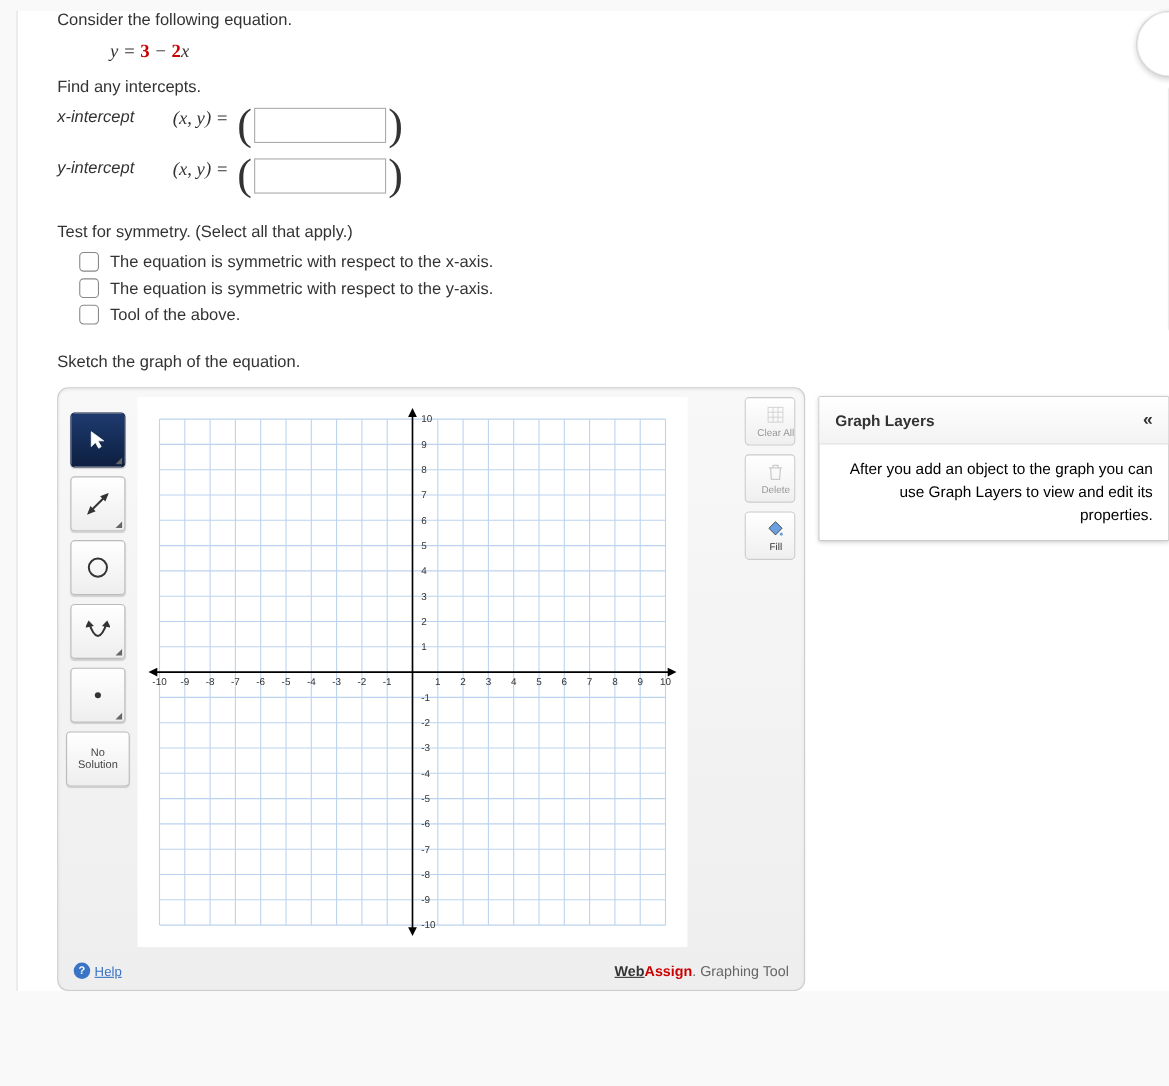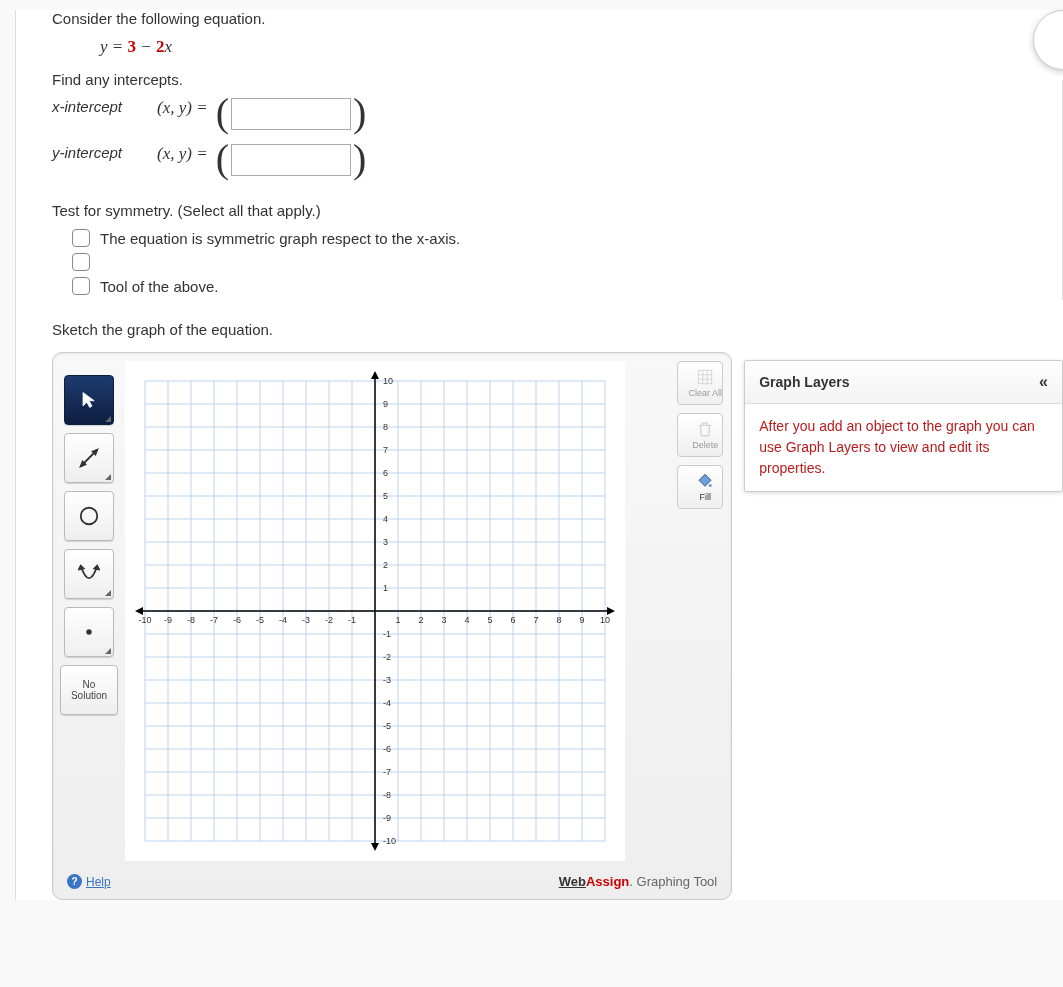--- a/index.html
+++ b/index.html
@@ -127,21 +127,21 @@
     font-size: 14px;
   }
   .layers-header {
     padding: 12px 14px;
     border-bottom: 1px solid #ddd;
     background: linear-gradient(#fff,#f3f3f3);
     display: flex; justify-content: space-between; align-items: center;
     font-weight: bold;
   }
   .collapse-icn { font-weight: bold; cursor: pointer; font-size: 16px; color: #333; }
-  .layers-body { padding: 12px 14px; color: #b91c1c; line-height: 1.5; }
+  .layers-body { padding: 12px 14px; color: #000000; line-height: 1.5; text-align: right; }
 
   .right-edge {
     position: fixed;
     right: -30px;
     top: 10px;
     width: 60px; height: 60px;
     border-radius: 50%;
     background: #fff;
     border: 1px solid #ccc;
     box-shadow: 0 2px 6px rgba(0,0,0,0.2);
@@ -176,24 +176,25 @@
     <span class="xy-eq">(x, y) = </span>
     <span class="paren">(</span>
     <input class="ans-input" type="text" style="">
     <span class="paren">)</span>
   </div>
 
   <div class="prompt-line section-gap">Test for symmetry. (Select all that apply.)</div>
 
   <div class="chk-row">
     <div class="chk"></div>
-    <div class="chk-label">The equation is symmetric graph respect to the x-axis.</div>
+    <div class="chk-label">The equation is symmetric with respect to the x-axis.</div>
   </div>
   <div class="chk-row">
     <div class="chk"></div>
+    <div class="chk-label">The equation is symmetric with respect to the y-axis.</div>
   </div>
   <div class="chk-row">
     <div class="chk"></div>
     <div class="chk-label">Tool of the above.</div>
   </div>
 
   <div class="prompt-line section-gap">Sketch the graph of the equation.</div>
 
   <div class="tool-wrap">
     <div class="tool-frame">

